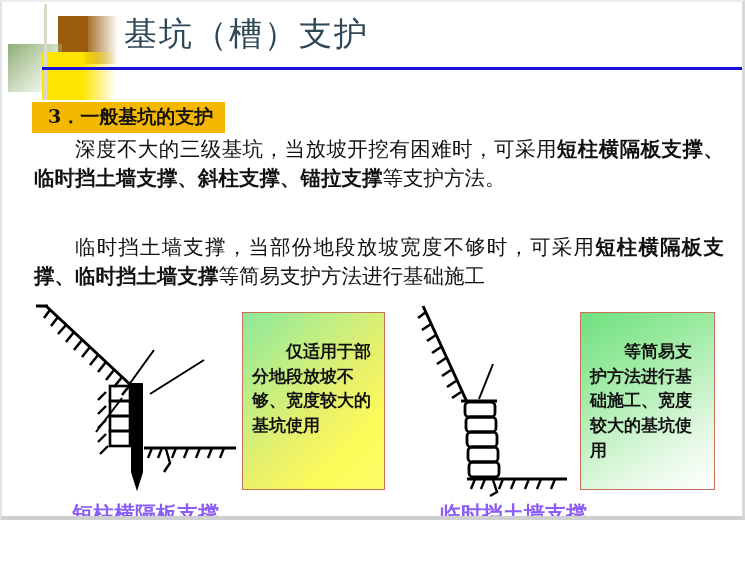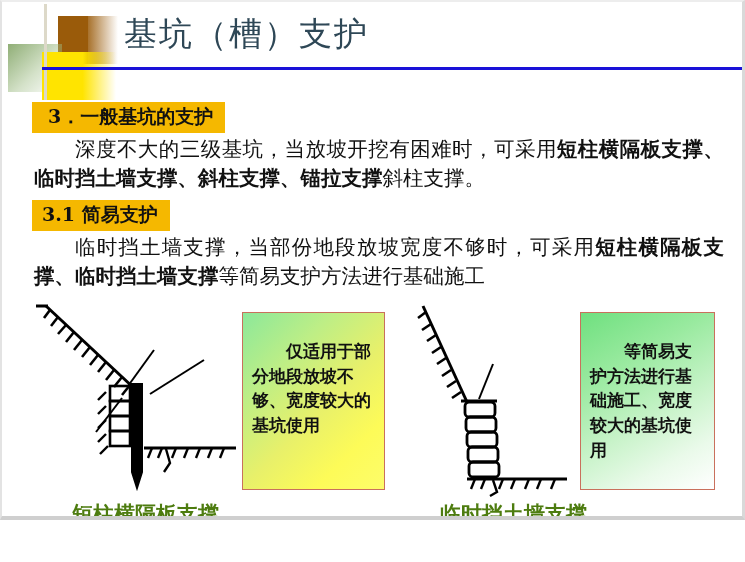--- a/index.html
+++ b/index.html
@@ -96,21 +96,21 @@
   #para1 { left: 32px; top: 133px; width: 690px; }
   #para2 { left: 32px; top: 231px; width: 690px; }
 
   
   .fig-wrap { position: absolute; }
   #fig-left  { left: 34px;  top: 300px; width: 210px; height: 195px; }
   #fig-right { left: 415px; top: 300px; width: 160px; height: 195px; }
 
   .fig-cap {
     position: absolute;
-    font-size: 21px; font-weight: bold; color: #4d7c0f;
+    font-size: 21px; font-weight: bold; color: #8b5cf6;
     white-space: nowrap;
     font-family: "DejaVu Sans", "Liberation Sans", sans-serif;
   }
   #cap-left  { left: 70px;  top: 498px; }
   #cap-right { left: 438px; top: 498px; }
 
   
   .callout {
     position: absolute;
     box-sizing: border-box;
@@ -146,23 +146,22 @@
     <div class="sq-green"></div>
     <div class="sq-yellow"></div>
     <div class="sq-yellow-solid"></div>
     <div class="vline"></div>
   </div>
 
   <div id="title">基坑（槽）支护</div>
   <div id="title-rule"></div>
 
   <div class="sec-head" id="sec1">3．一般基坑的支护</div>
-  <div class="para" id="para1"><span>深度不大的三级基坑，当放坡开挖有困难时，可采用</span><b>短柱横隔板支撑、临时挡土墙支撑、斜柱支撑、锚拉支撑</b><span>斜柱支撑。</span></div>
-
-  <div class="sec-head" id="sec2">3.1 简易支护</div>
+  <div class="para" id="para1"><span>深度不大的三级基坑，当放坡开挖有困难时，可采用</span><b>短柱横隔板支撑、临时挡土墙支撑、斜柱支撑、锚拉支撑</b><span>等支护方法。</span></div>
+
   <div class="para" id="para2"><span>临时挡土墙支撑，当部份地段放坡宽度不够时，可采用</span><b>短柱横隔板支撑、临时挡土墙支撑</b><span>等简易支护方法进行基础施工</span></div>
 
   <div class="fig-wrap" id="fig-left">
     <svg width="210" height="195" viewBox="0 0 210 195">
 
       <g stroke="#000" stroke-width="3" fill="none">
         <path d="M10,4 L100,88"></path>
       </g>
       <g stroke="#000" stroke-width="2.6" fill="none">
         <path d="M14,8 L8,16"></path>

